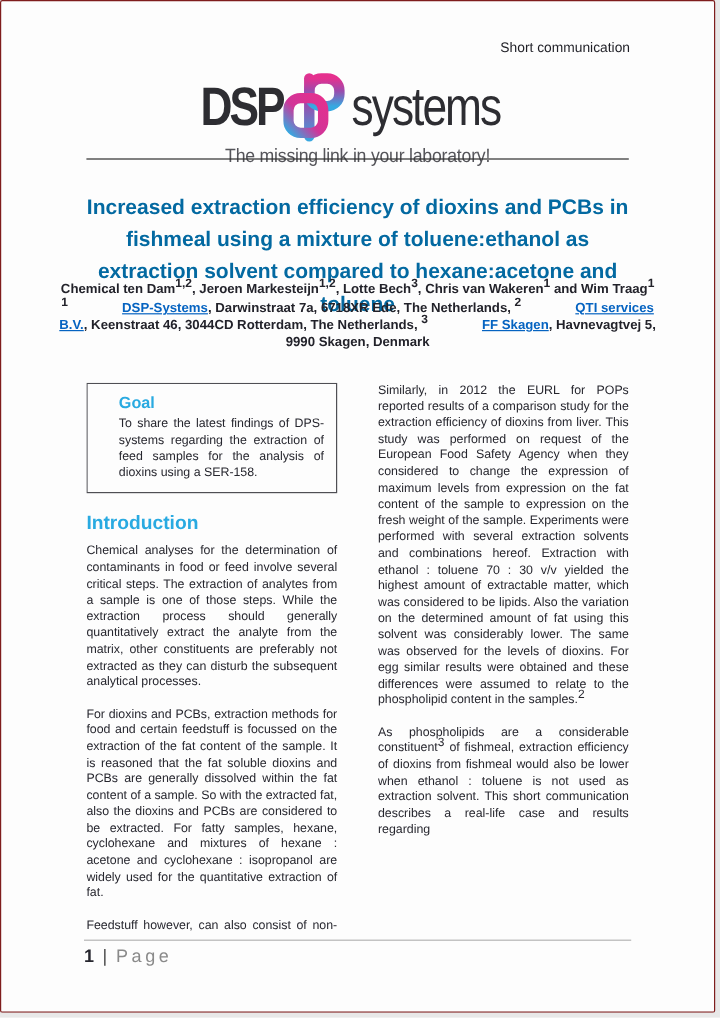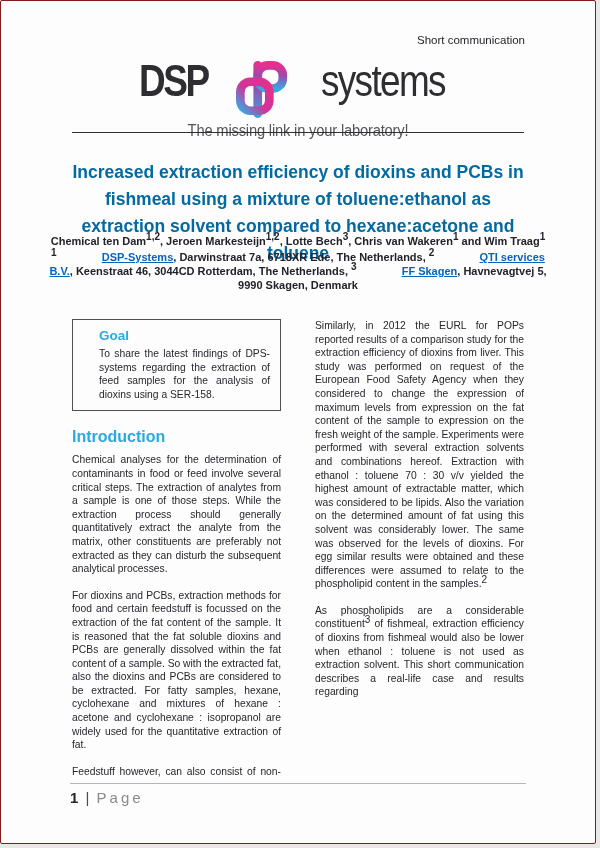--- a/index.html
+++ b/index.html
@@ -15,21 +15,21 @@
   }
   
   .type-label{
     position:absolute;top:33px;right:70px;
     font-size:11.5px;color:#1f1f26;
   }
   .logo-block{
     position:absolute;top:57px;left:0;right:0;
     display:flex;flex-direction:column;align-items:center;
   }
-  .logo-row{display:flex;align-items:flex-start;line-height:1;gap:28px;}
+  .logo-row{display:flex;align-items:center;line-height:1;}
   .logo-dsp{
     font-size:45px;font-weight:700;color:#2d2d32;
     letter-spacing:-3px;transform:scaleX(.82);transform-origin:right bottom;
     margin-bottom:2px;
   }
   .logo-mark{width:56px;height:62px;margin:0 1px;}
   .logo-systems{
     font-size:45px;font-weight:400;color:#2d2d32;
     letter-spacing:-2px;transform:scaleX(.82);transform-origin:left bottom;
     margin-bottom:2px;

